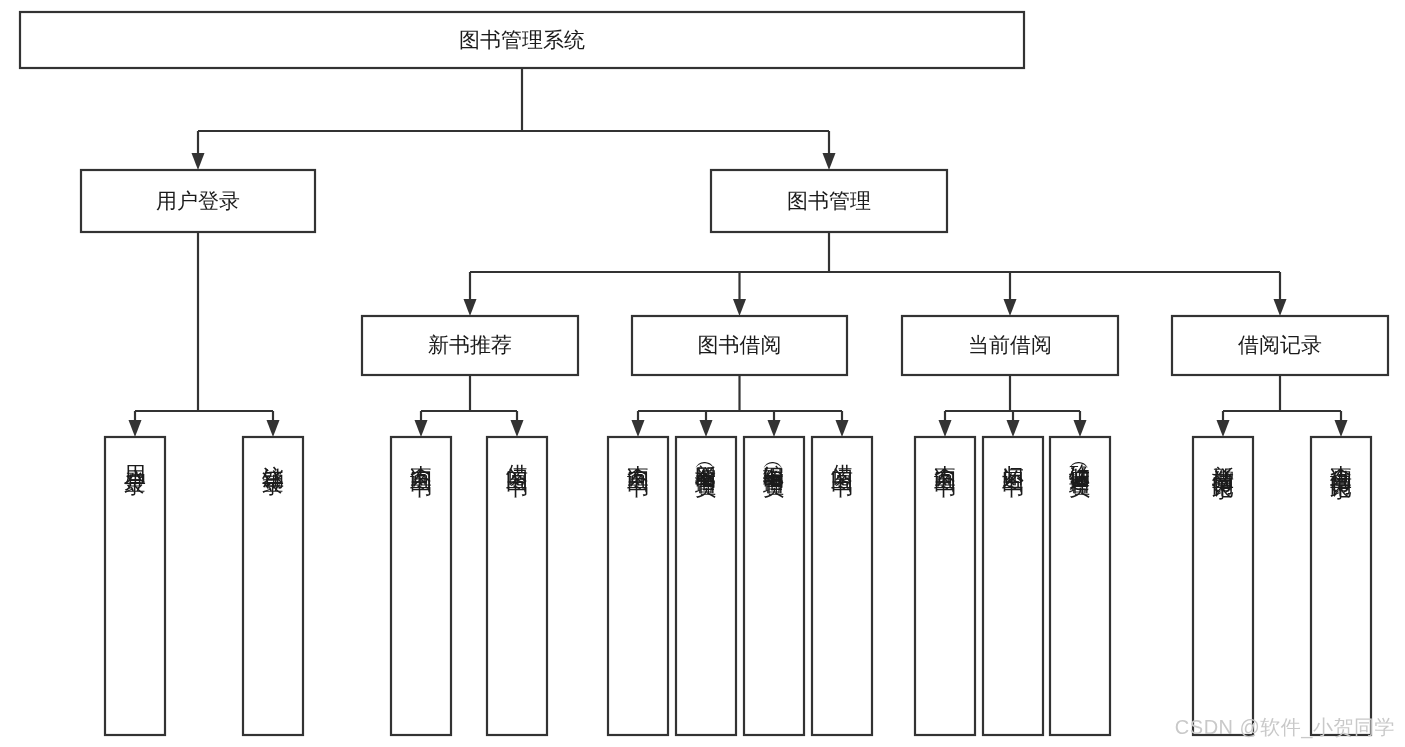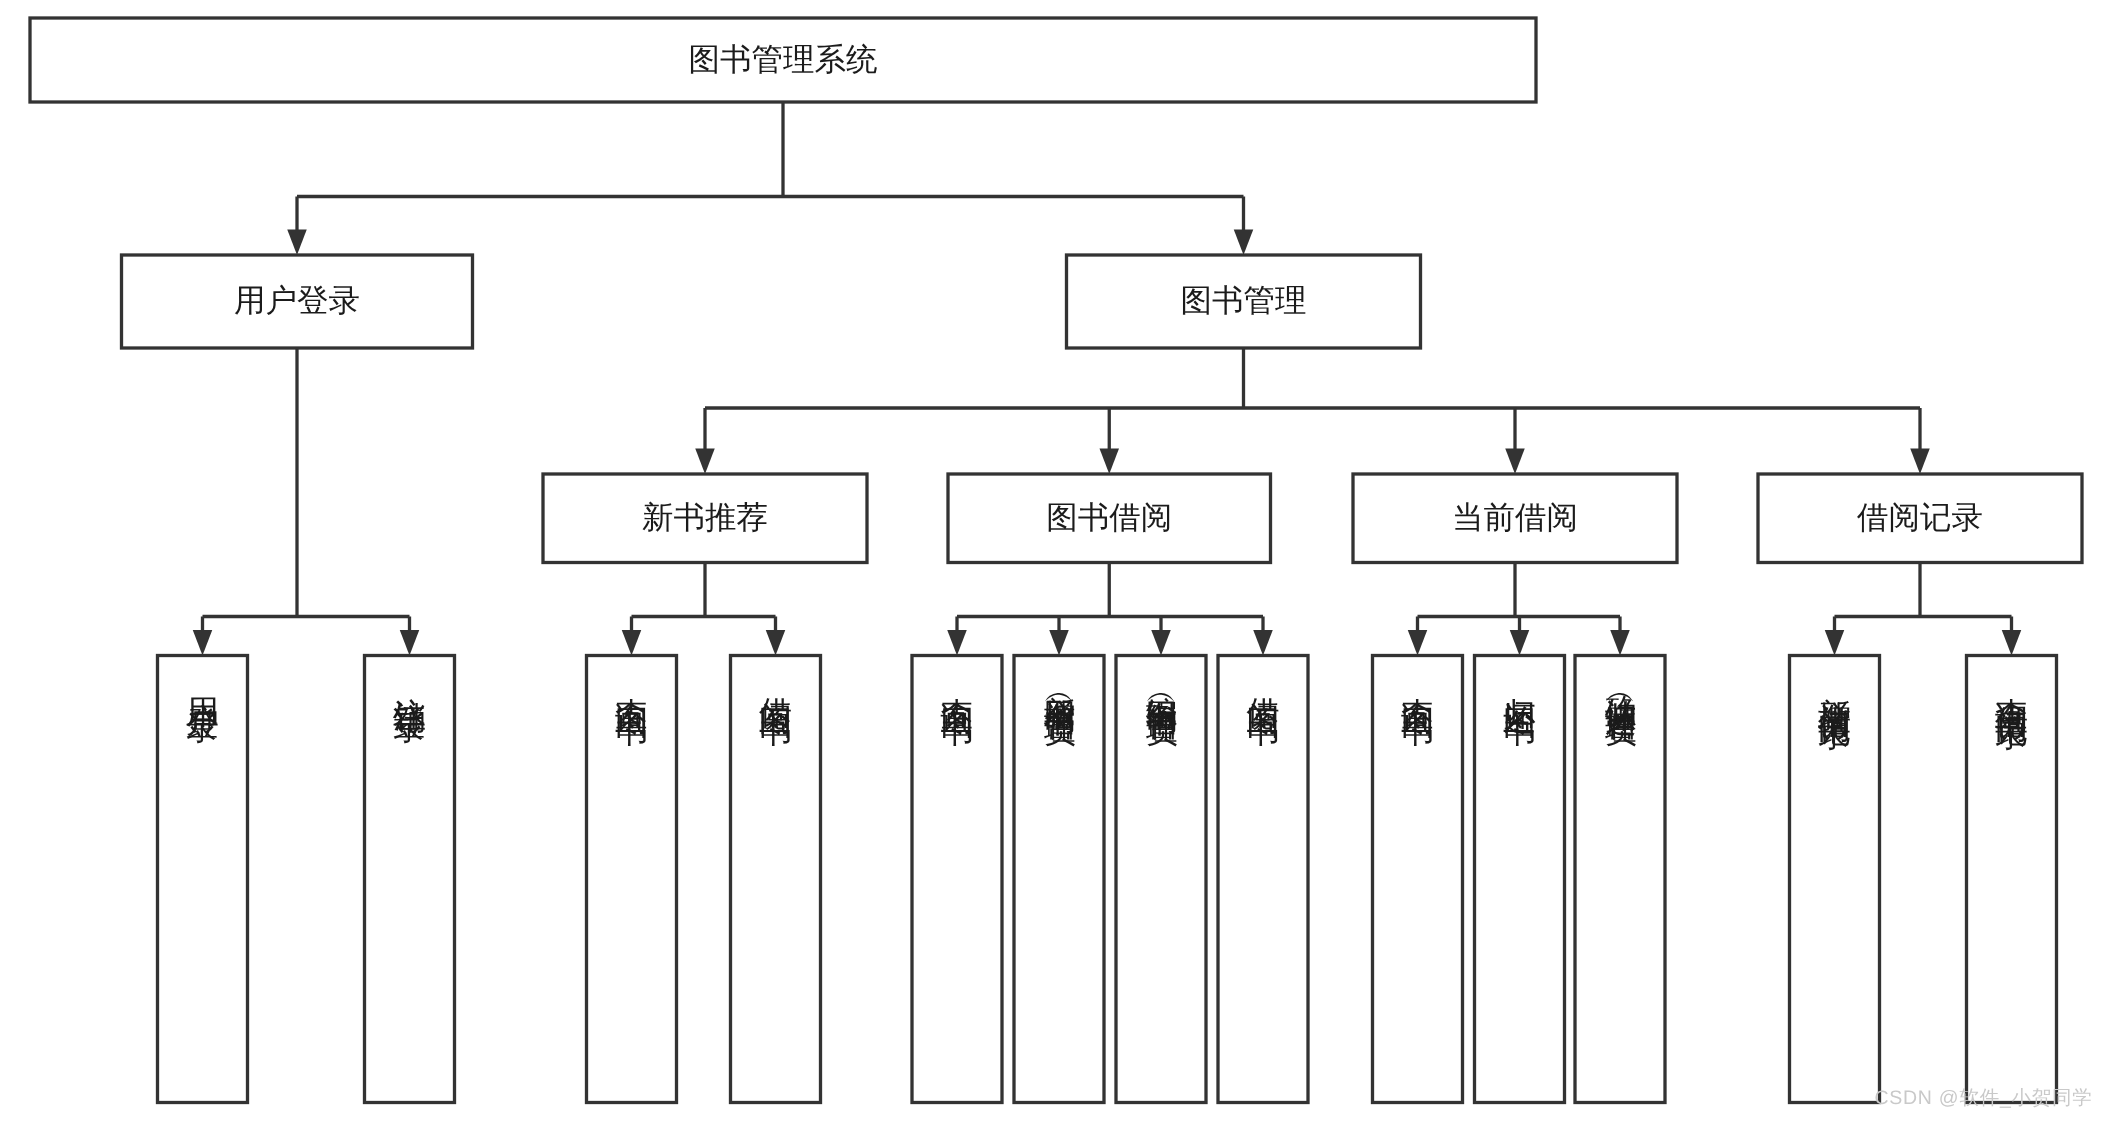--- a/index.html
+++ b/index.html
@@ -59,21 +59,21 @@
   }
   .arrow-head {
     fill: #333333;
     stroke: none;
   }
   .watermark {
     position: absolute;
     right: 10px;
     bottom: 6px;
     font-family: "Liberation Sans", "DejaVu Sans", sans-serif;
-    font-size: 13px;
+    font-size: 20px;
     color: #c9c9c9;
     letter-spacing: 0.5px;
     white-space: nowrap;
   }
 </style>
 </head>
 <body>
 
 <div id="diagram-root">
   <svg id="diagram-svg" width="1405" height="747" viewBox="0 0 1405 747" xmlns="http://www.w3.org/2000/svg">

